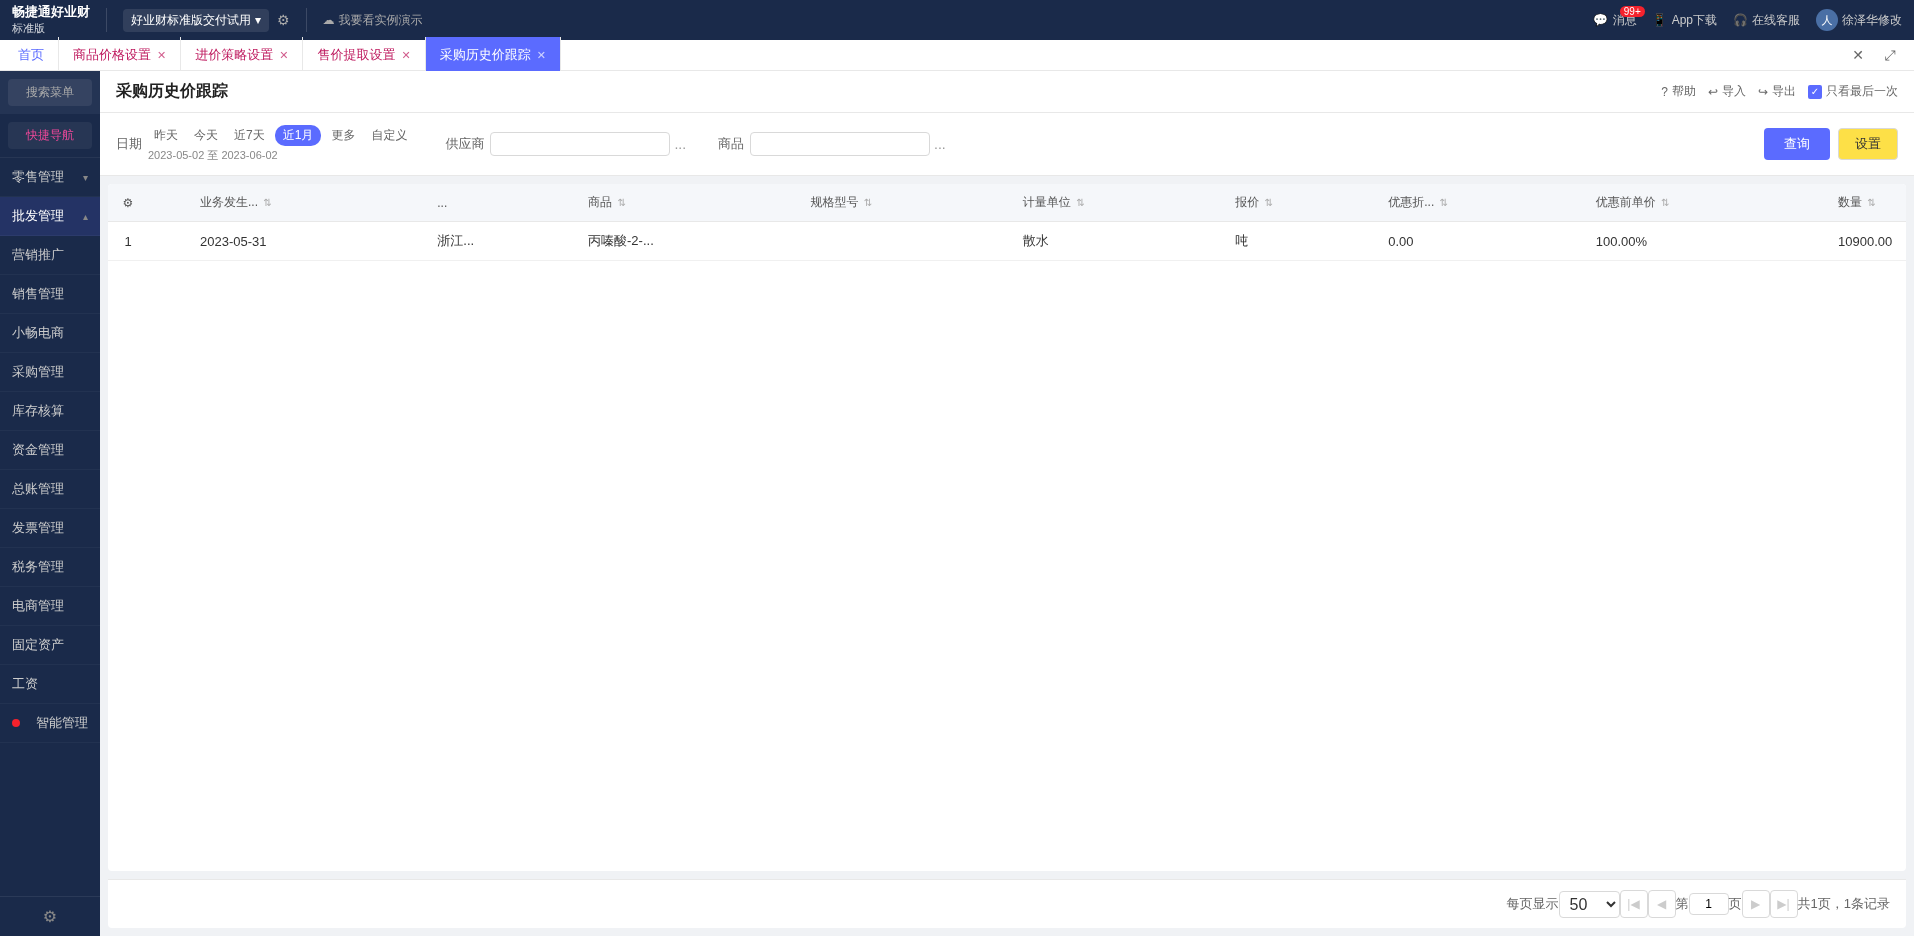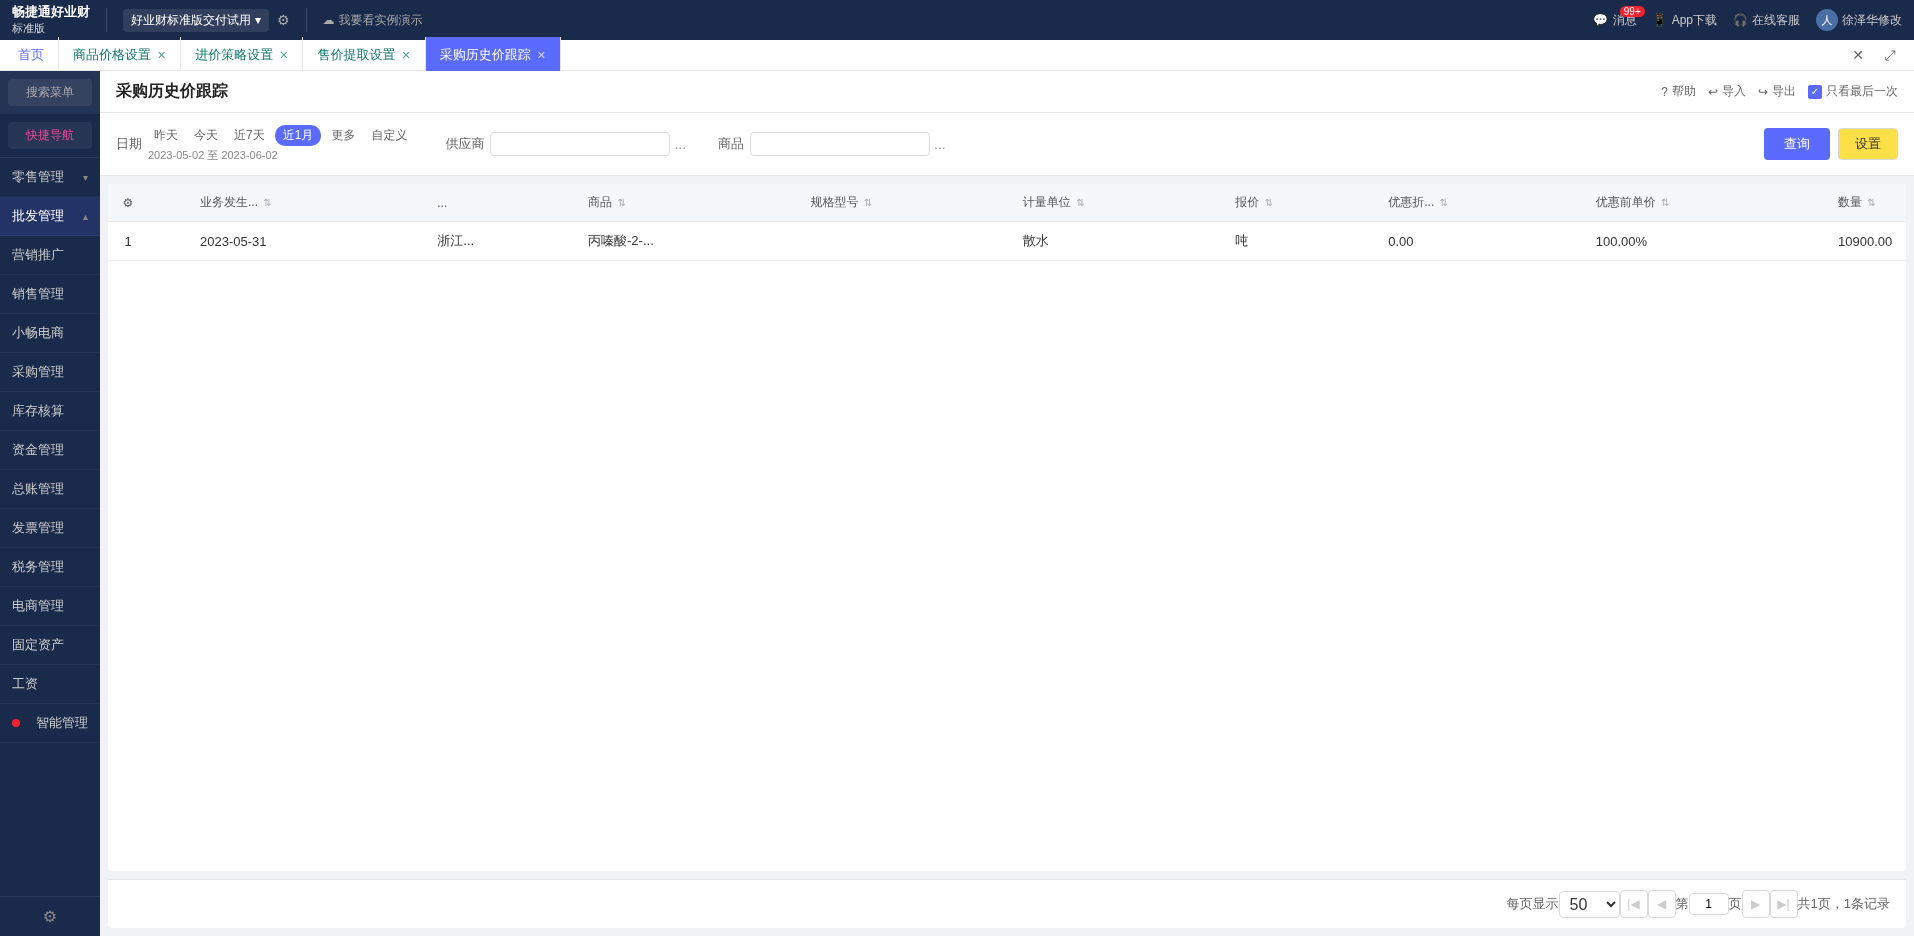--- a/index.html
+++ b/index.html
@@ -14,21 +14,21 @@
     .top-selector { display: flex; align-items: center; background: rgba(255,255,255,0.1); border-radius: 4px; padding: 3px 8px; color: #fff; font-size: 12px; cursor: pointer; gap: 4px; }
     .top-gear { color: #aaa; cursor: pointer; font-size: 14px; }
     .top-demo { display: flex; align-items: center; color: #aaa; font-size: 12px; gap: 4px; cursor: pointer; }
     .top-bar-right { display: flex; align-items: center; gap: 16px; }
     .top-bar-icon-item { display: flex; align-items: center; gap: 4px; color: #ccc; font-size: 12px; cursor: pointer; position: relative; }
     .badge { background: #f5222d; color: #fff; font-size: 10px; border-radius: 8px; padding: 0 4px; min-width: 16px; text-align: center; position: absolute; top: -6px; right: -8px; }
     .user-name { color: #ccc; font-size: 12px; cursor: pointer; }
 
     
     .tab-bar { height: 31px; background: #fff; display: flex; align-items: center; border-bottom: 1px solid #e8e8e8; flex-shrink: 0; padding: 0 4px; }
-    .tab { display: flex; align-items: center; height: 36px; padding: 0 14px; font-size: 13px; color: #0f766e; cursor: pointer; border-right: 1px solid #e8e8e8; gap: 6px; white-space: nowrap; }
+    .tab { display: flex; align-items: center; height: 36px; padding: 0 14px; font-size: 13px; color: #be185d; cursor: pointer; border-right: 1px solid #e8e8e8; gap: 6px; white-space: nowrap; }
     .tab.active { background: #5b6bff; color: #fff; }
     .tab .tab-close { font-size: 11px; cursor: pointer; opacity: 0.7; }
     .tab.home { color: #5b6bff; font-weight: 500; }
     .tab-end { margin-left: auto; display: flex; align-items: center; gap: 8px; padding-right: 8px; }
     .tab-end-btn { width: 24px; height: 24px; display: flex; align-items: center; justify-content: center; cursor: pointer; color: #666; font-size: 14px; }
 
     
     .main-layout { display: flex; flex: 1; overflow: hidden; }
 
     

